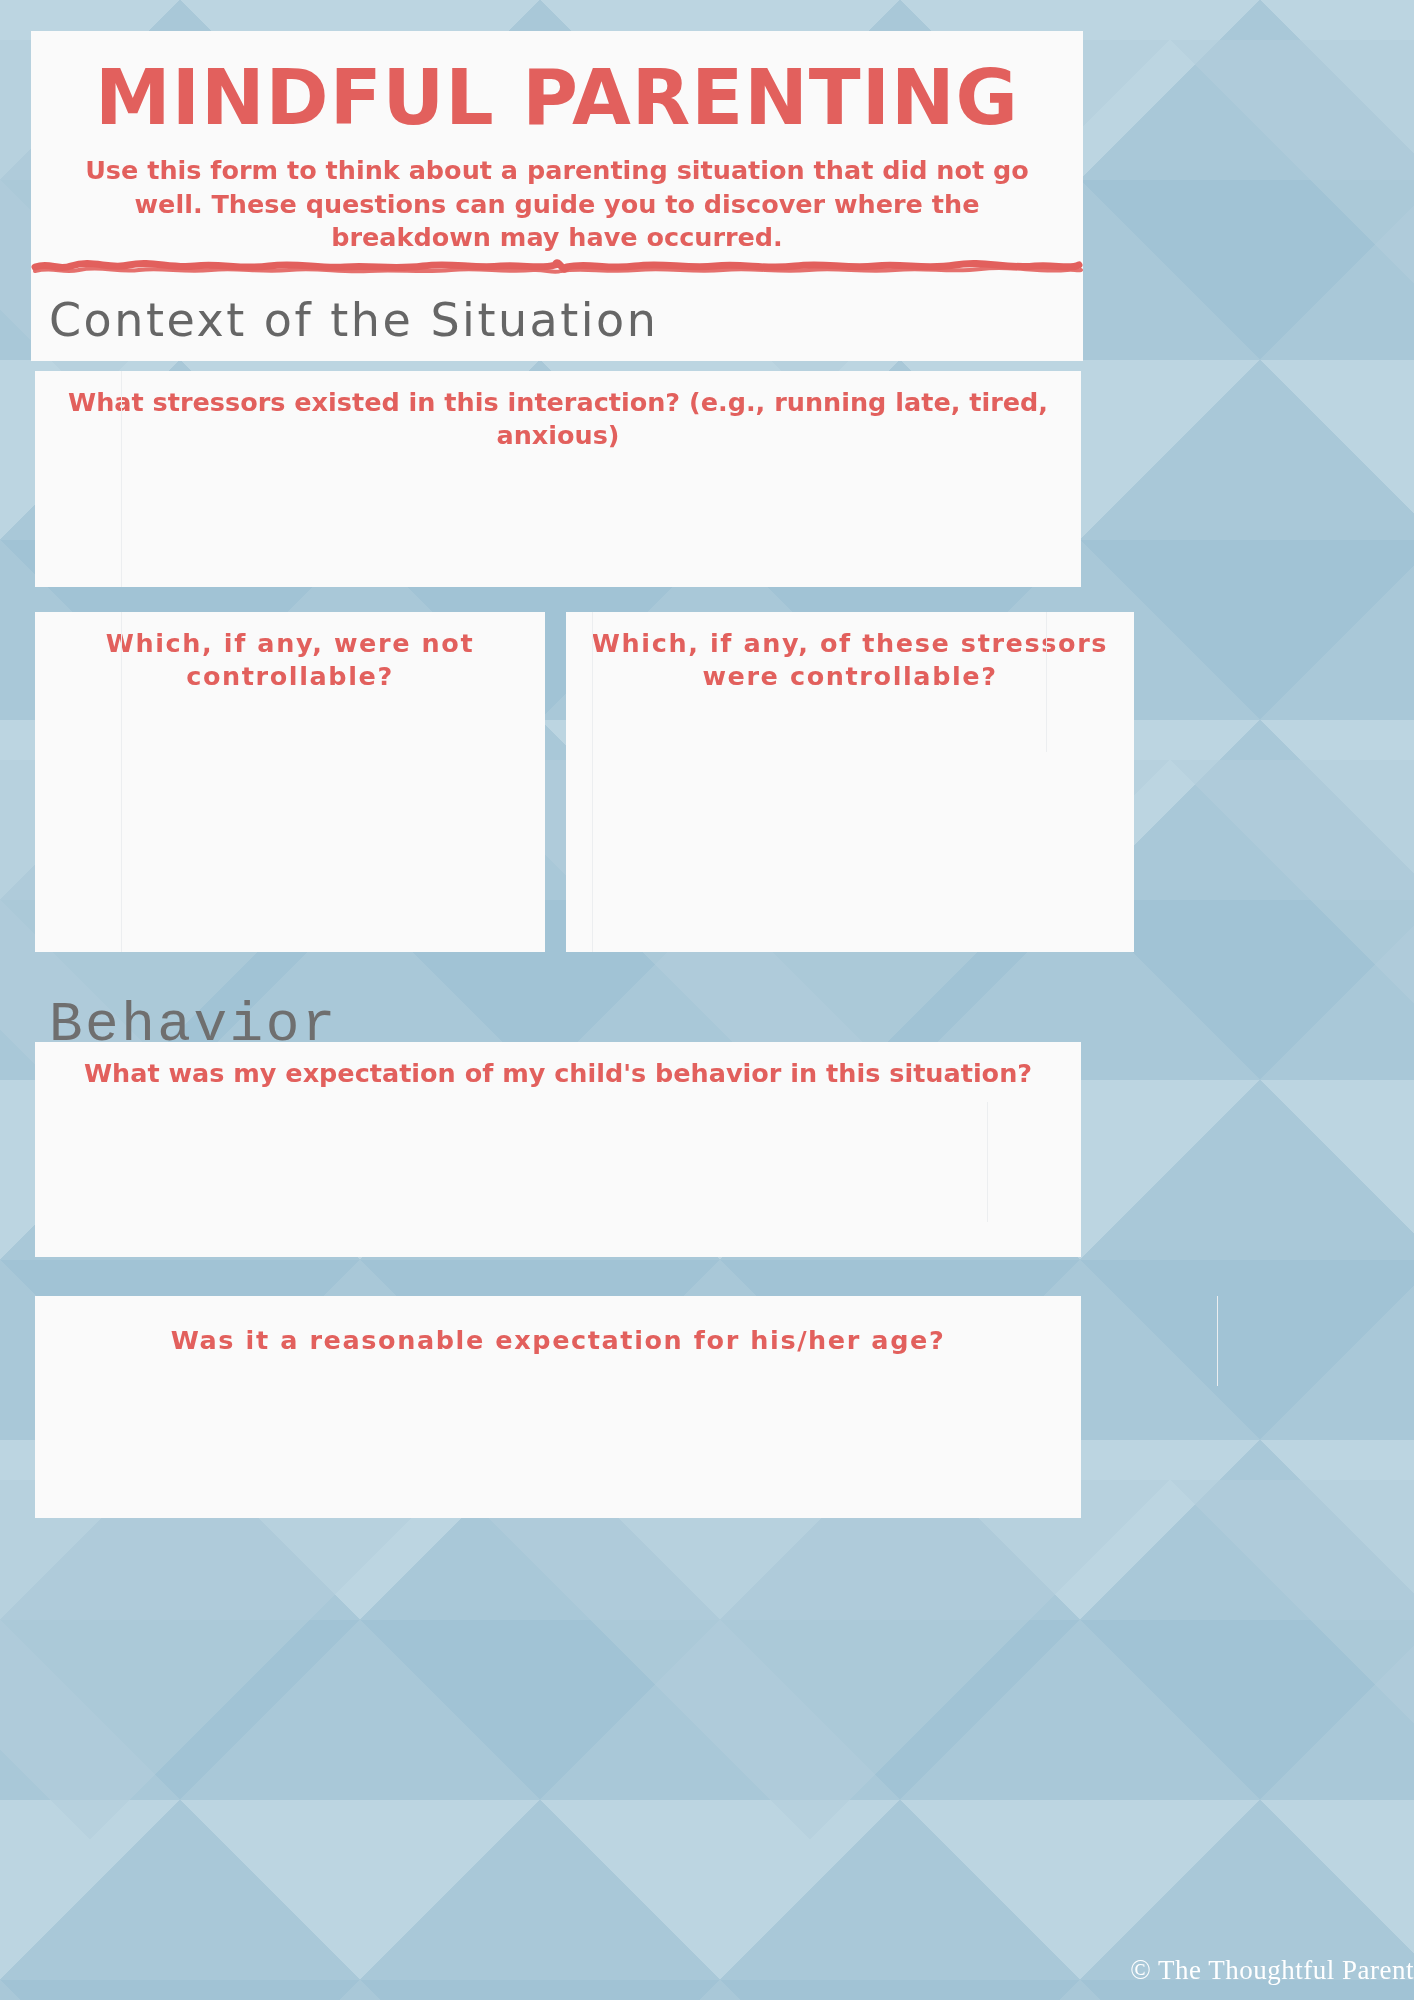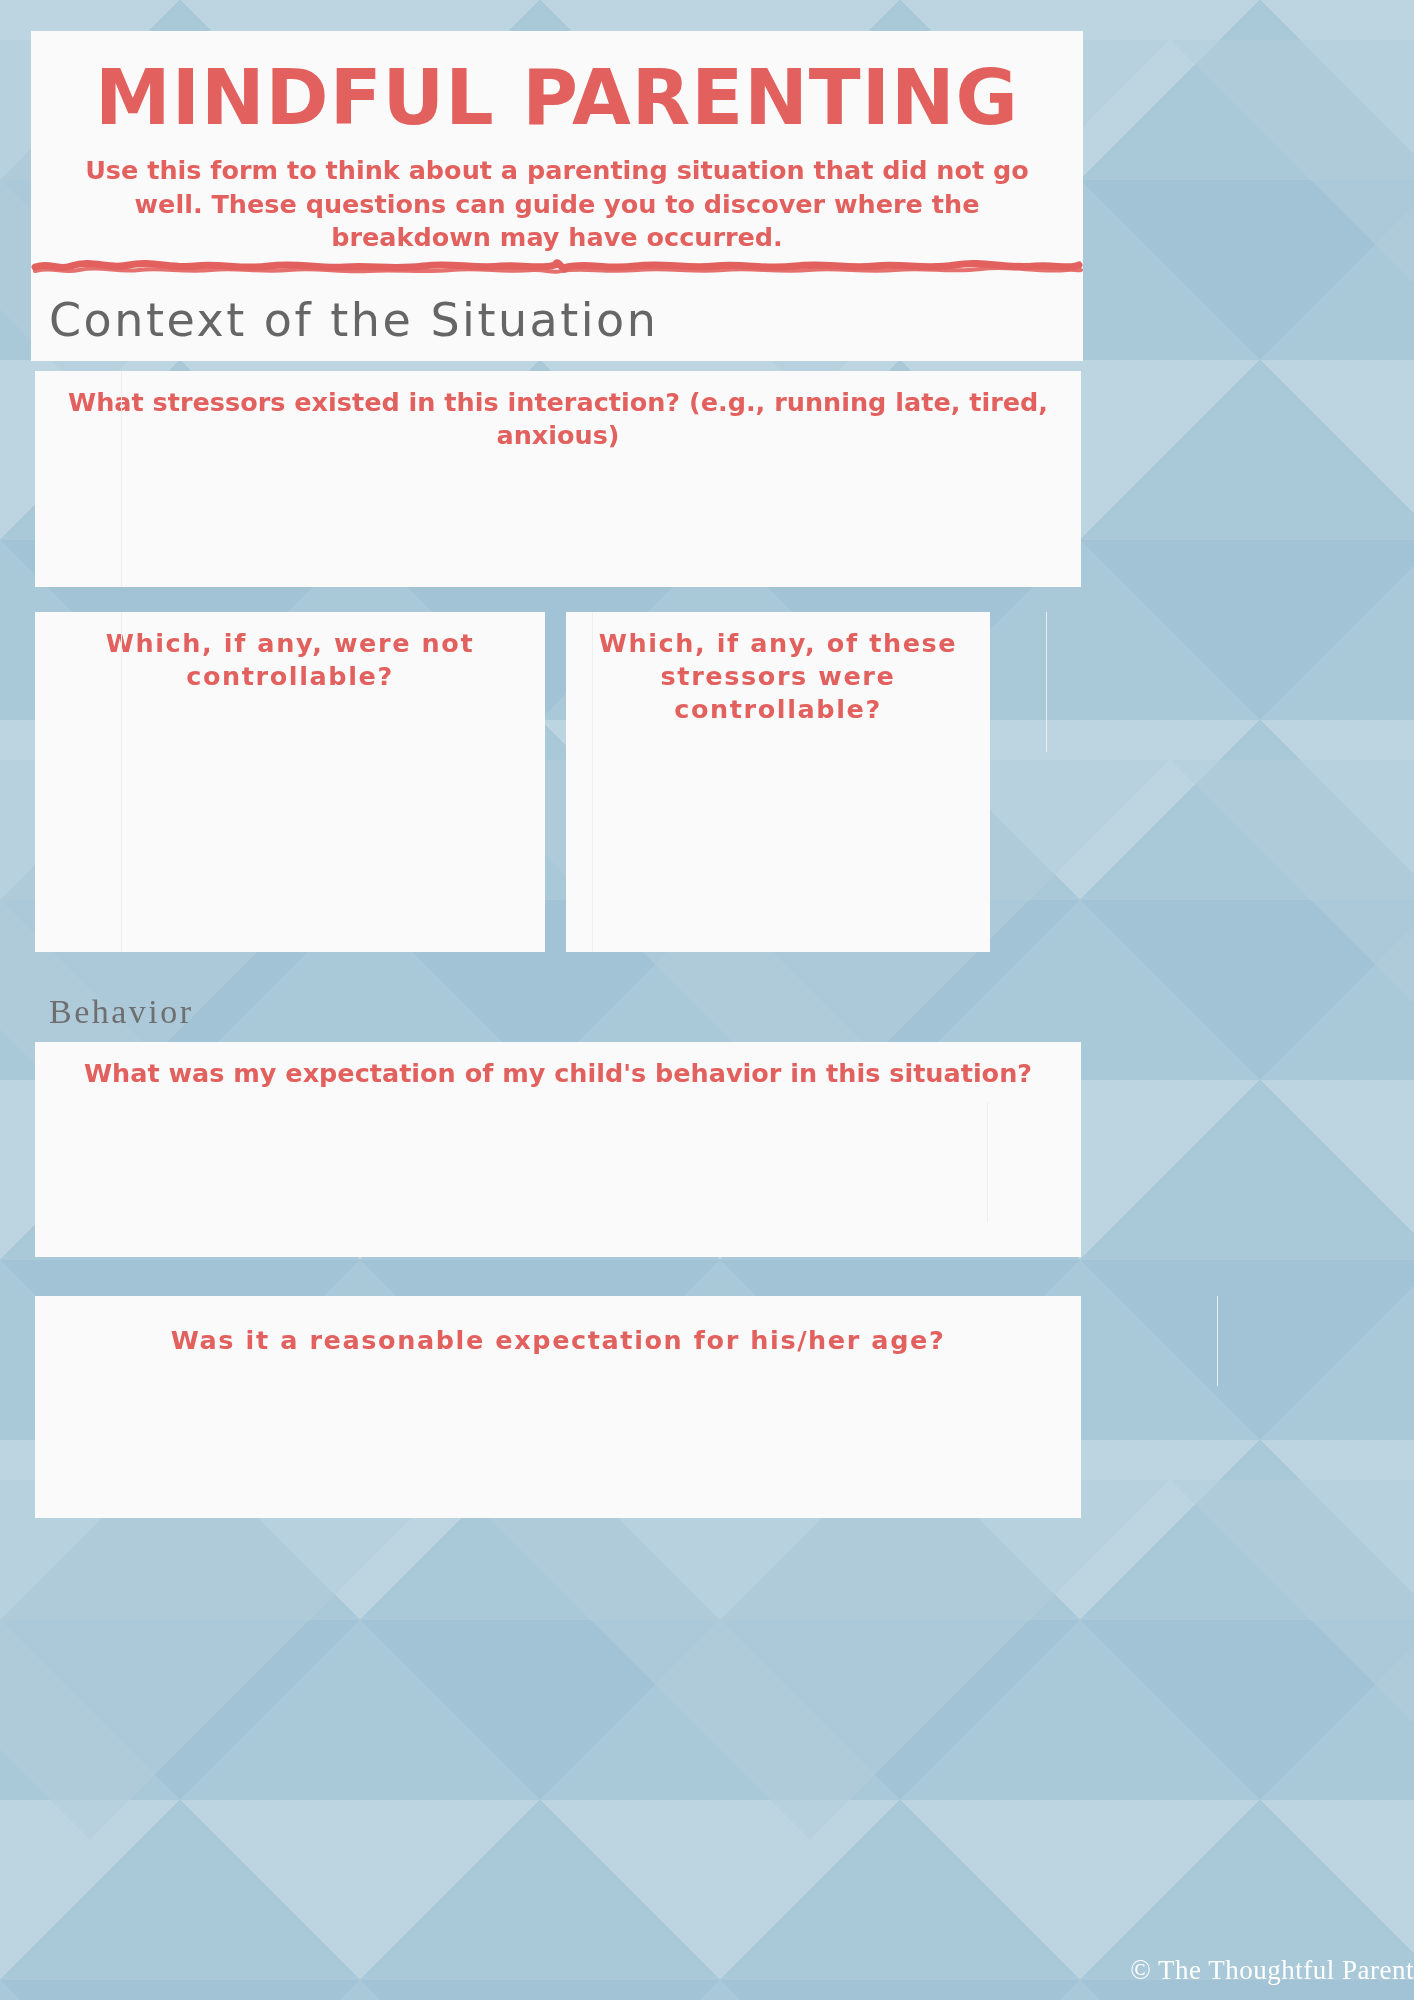--- a/index.html
+++ b/index.html
@@ -134,32 +134,32 @@
   }
   #q-notcontrollable-card {
     left: 35px;
     top: 612px;
     width: 510px;
     height: 340px;
   }
   #q-controllable-card {
     left: 566px;
     top: 612px;
-    width: 424px;
+    width: 568px;
     height: 340px;
   }
 
   #section-behavior {
     position: absolute;
     left: 49px;
     top: 993px;
     color: #6f6f6f;
-    font-family: Liberation Serif, serif;
+    font-family: Liberation Mono, monospace;
     font-weight: normal;
-    font-size: 34px;
+    font-size: 56px;
     letter-spacing: 2.5px;
     white-space: nowrap;
   }
 
   #q-expectation-card {
     left: 35px;
     top: 1042px;
     width: 1046px;
     height: 215px;
   }

